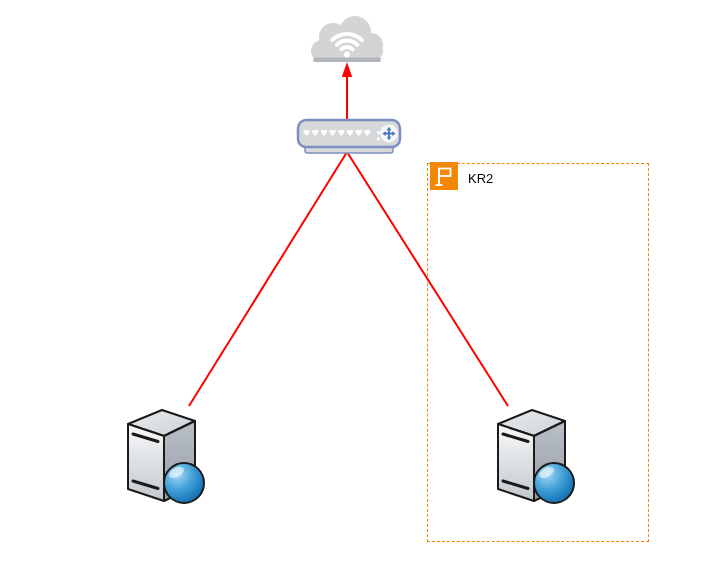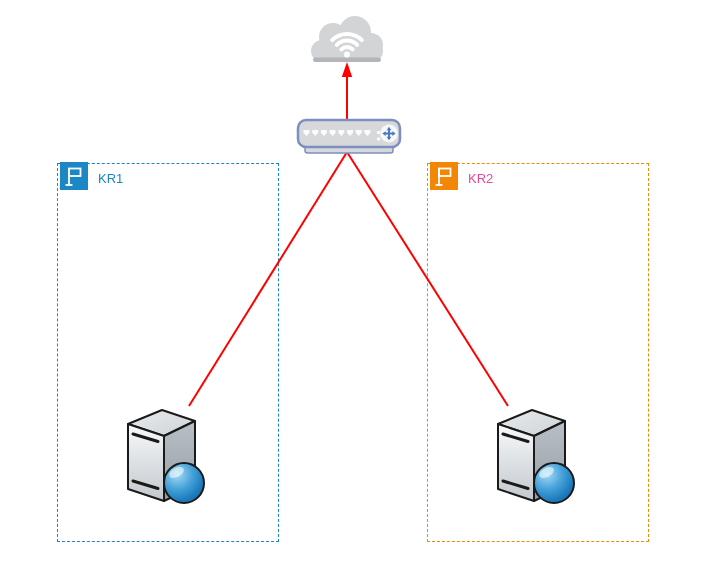--- a/index.html
+++ b/index.html
@@ -8,21 +8,21 @@
   .node{position:absolute;}
   .node svg{display:block;}
   .connectors{position:absolute;left:0;top:0;z-index:2;pointer-events:none;}
   .connectors line, .connectors polygon{pointer-events:auto;}
   .zone{position:absolute;z-index:1;width:220px;height:377px;border:1px dashed;}
   .zone.kr1{left:57px;top:163px;border-color:#1B87C5;}
   .zone.kr2{left:427px;top:163px;border-color:#F28705;}
   .zone .flag{position:absolute;left:2px;top:-2px;width:28px;height:28px;}
   .zone .zone-label{position:absolute;left:40px;top:7px;font-size:13px;line-height:15px;}
   .zone.kr1 .zone-label{color:#1B87C5;}
-  .zone.kr2 .zone-label{color:#ec4899;}
+  .zone.kr2 .zone-label{color:#000000;}
   .cloud-node{left:301px;top:10px;z-index:3;}
   .switch-node{left:296px;top:118px;z-index:3;}
   .server-node{z-index:3;}
   .server-left{left:120px;top:403px;}
   .server-right{left:490px;top:403px;}
 </style>
 </head>
 <body>
 
 <div class="canvas">
@@ -43,31 +43,20 @@
       </linearGradient>
       <radialGradient id="gradSphere" cx="0.33" cy="0.28" r="0.85">
         <stop offset="0" stop-color="#A6DBF5"></stop>
         <stop offset="0.45" stop-color="#45A1D8"></stop>
         <stop offset="0.75" stop-color="#1F7FC0"></stop>
         <stop offset="1" stop-color="#15679F"></stop>
       </radialGradient>
     </defs>
   </svg>
 
-  <div class="zone kr1">
-    <svg class="flag" viewBox="0 0 28 28">
-      <rect width="28" height="28" fill="#1B87C5"></rect>
-      <g stroke="#ffffff" stroke-width="1.8" fill="none">
-        <line x1="9" y1="6" x2="9" y2="23"></line>
-        <line x1="5.5" y1="23" x2="12.5" y2="23"></line>
-        <rect x="9" y="6.5" width="11.5" height="7.5"></rect>
-      </g>
-    </svg>
-    <span class="zone-label">KR1</span>
-  </div>
 
   <div class="zone kr2">
     <svg class="flag" viewBox="0 0 28 28">
       <rect width="28" height="28" fill="#F28705"></rect>
       <g stroke="#ffffff" stroke-width="1.8" fill="none">
         <line x1="9" y1="6" x2="9" y2="23"></line>
         <line x1="5.5" y1="23" x2="12.5" y2="23"></line>
         <rect x="9" y="6.5" width="11.5" height="7.5"></rect>
       </g>
     </svg>

